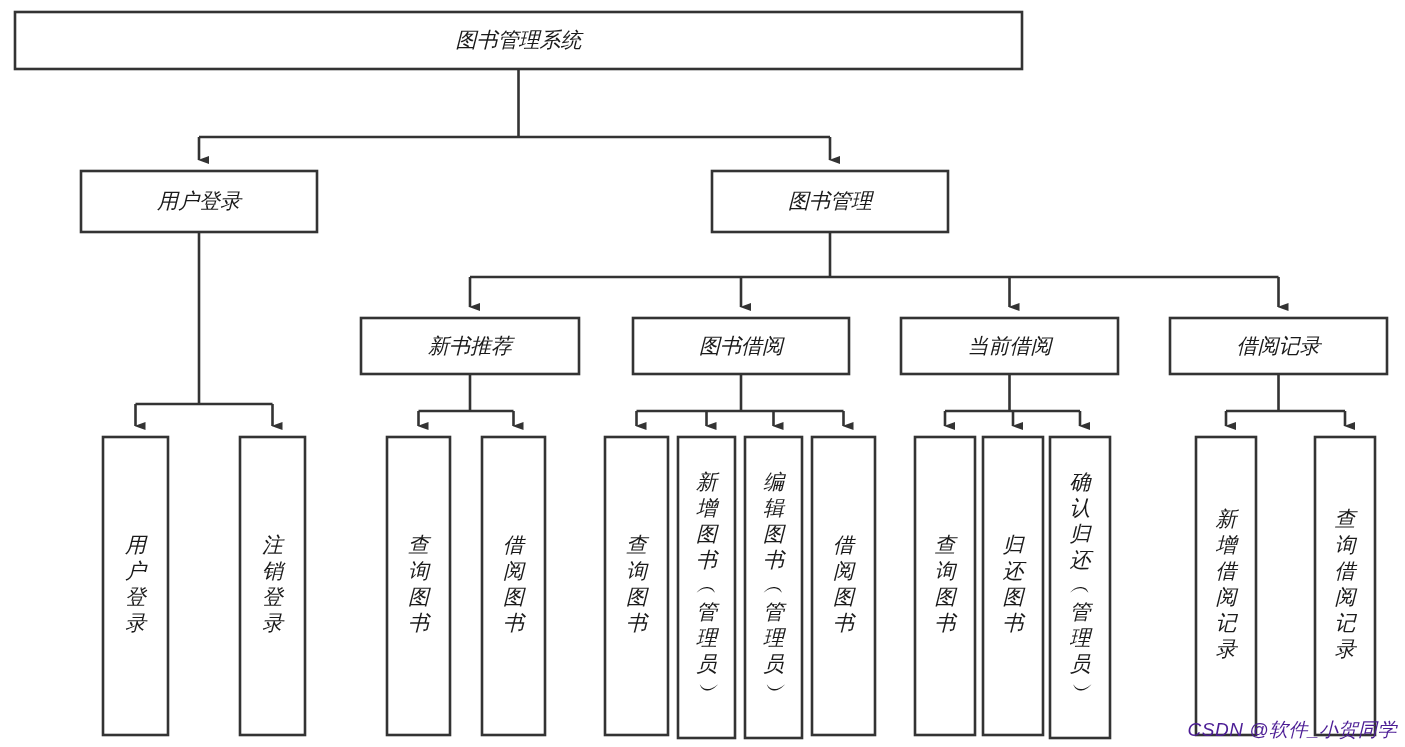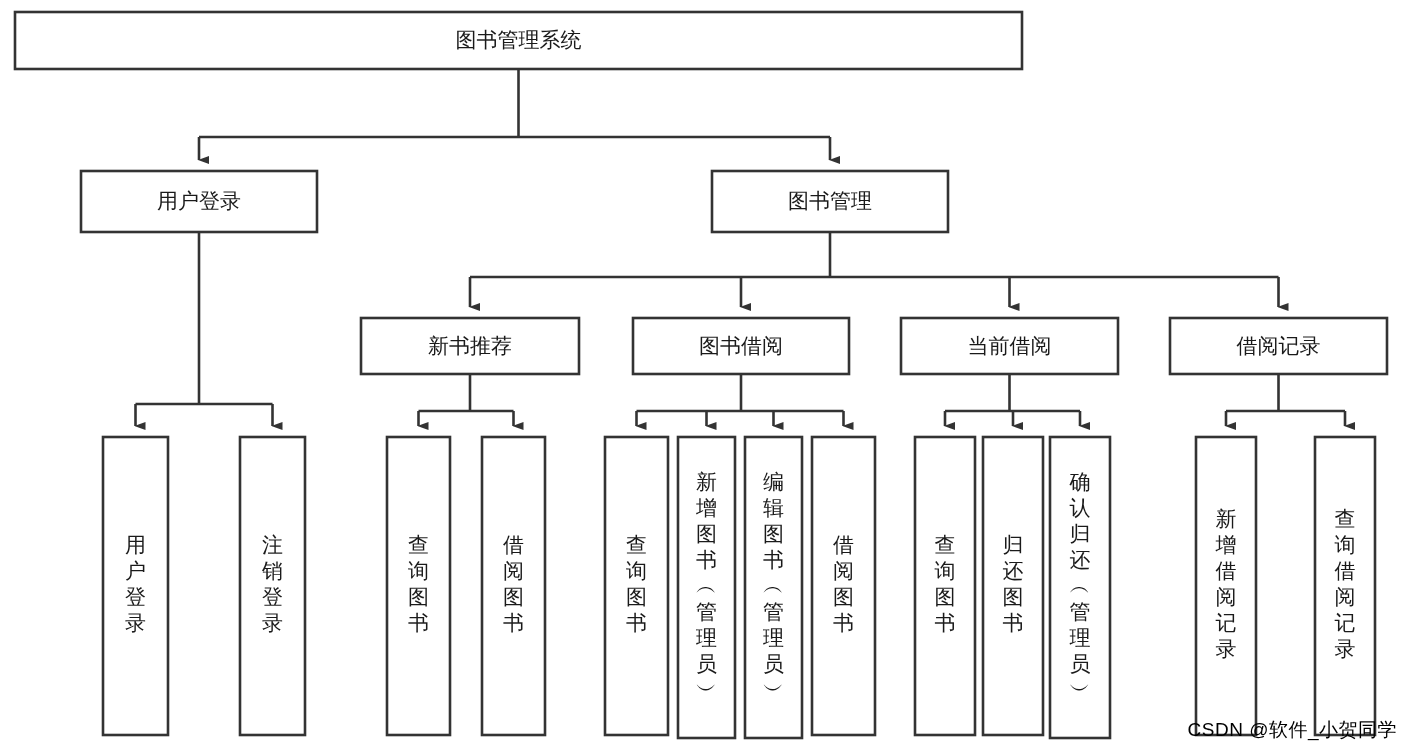--- a/index.html
+++ b/index.html
@@ -13,20 +13,21 @@
     font-family: "Liberation Sans", "DejaVu Sans", sans-serif;
     overflow: hidden;
     position: relative;
   }
   #diagram-root {
     position: absolute;
     left: 0;
     top: 0;
     width: 1405px;
     height: 747px;
+    font-style: italic;
   }
   svg.tree {
     display: block;
     width: 1405px;
     height: 747px;
   }
   .node-box {
     fill: #ffffff;
     stroke: #333333;
     stroke-width: 2.6;
@@ -48,21 +49,21 @@
     font-size: 21px;
     fill: #1a1a1a;
     text-anchor: middle;
   }
   .watermark {
     position: absolute;
     right: 8px;
     bottom: 4px;
     font-family: "Liberation Sans", "DejaVu Sans", sans-serif;
     font-size: 19px;
-    color: #000000;
+    color: #4c1d95;
     letter-spacing: 0.5px;
     white-space: nowrap;
     pointer-events: none;
   }
 </style>
 </head>
 <body>
 
 <div id="diagram-root">
   <svg class="tree" viewBox="0 0 1405 747">

